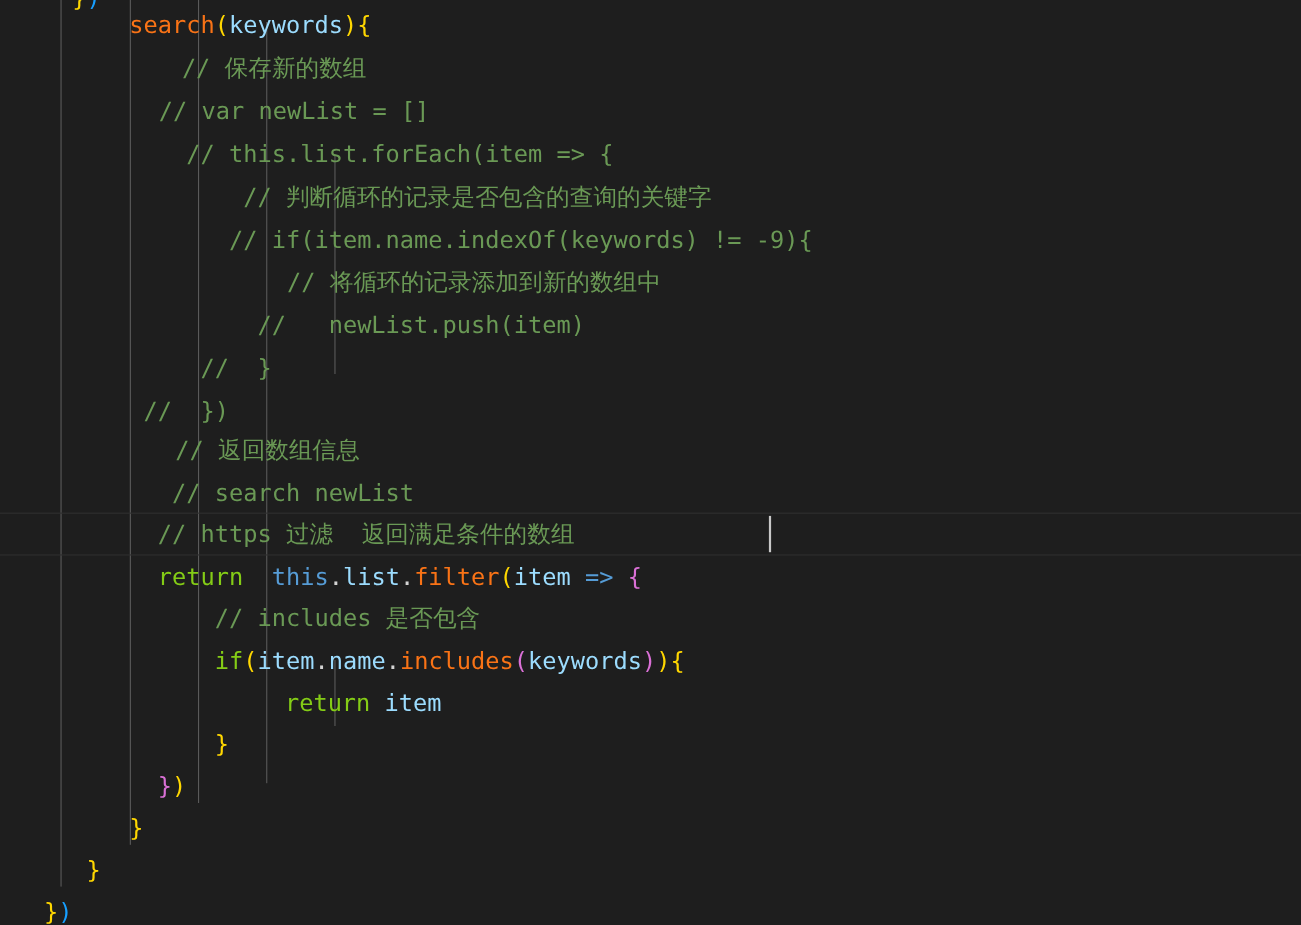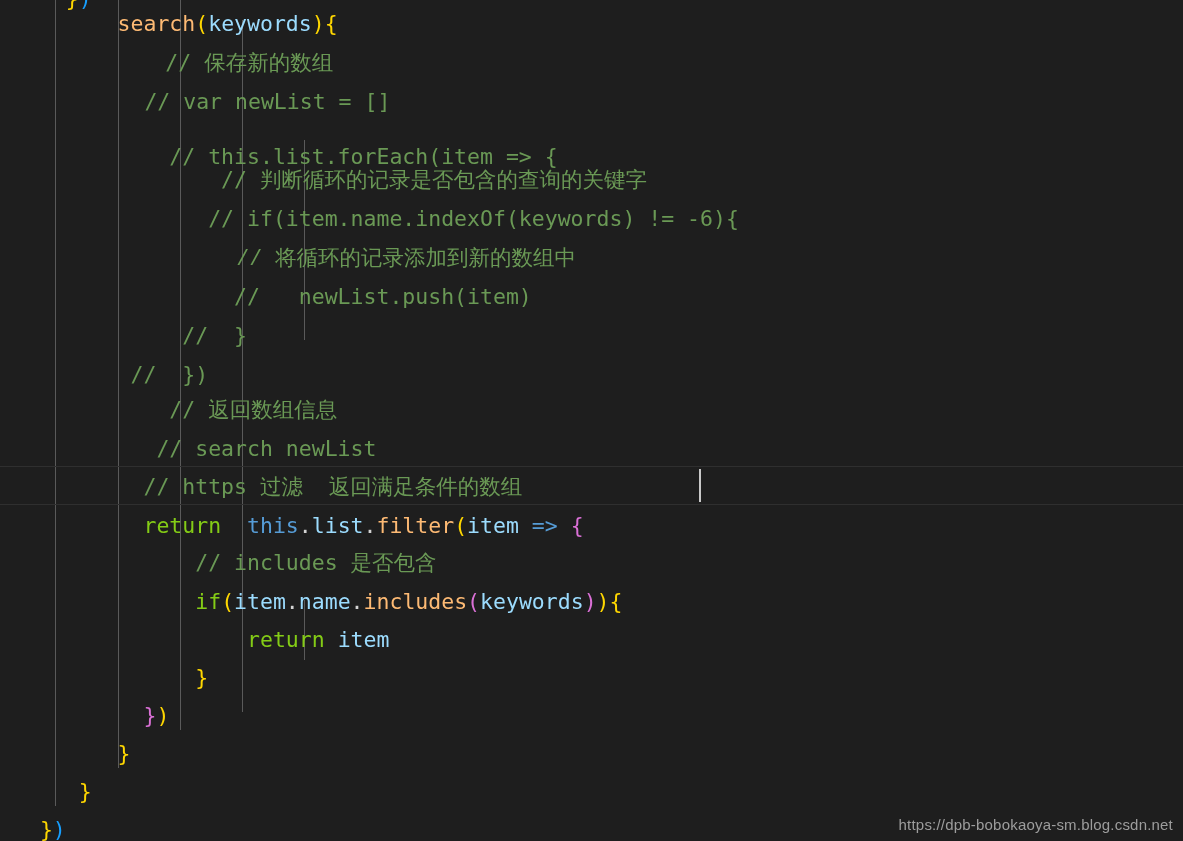--- a/index.html
+++ b/index.html
@@ -75,21 +75,21 @@
     width: 2px;
     background: #c8c8c8;
     z-index: 5;
   }
 
   
   .c-comment  { color: #6a9955; }
   .c-keyword  { color: #84cc16; }
   .c-this     { color: #569cd6; }
   .c-prop     { color: #9cdcfe; }
-  .c-func     { color: #fdba74; }
+  .c-func     { color: #f97316; }
   .c-paren1   { color: #ffd700; }
   .c-paren2   { color: #da70d6; }
   .c-paren3   { color: #179fff; }
   .c-plain    { color: #d4d4d4; }
   .c-arrow    { color: #569cd6; }
 
   
   #watermark {
     position: absolute;
     right: 10px;
@@ -116,38 +116,37 @@
       <div class="guide" style="left: 304px; top: 600px; height: 60px;"></div>
     </div>
 
   <div id="current-line" style="top: 466px; height: 39px;"></div>
 
   <div id="code-surface">
       <div class="code-line" style="top: -20px;"><span style="padding-left: 14px;"><span class="txt c-plain">    </span><span class="txt c-paren1">}</span><span class="txt c-paren3">)</span></span></div>
       <div class="code-line" style="top: 5px;"><span style="padding-left: 14px;"><span class="txt c-plain">        </span><span class="txt c-func">search</span><span class="txt c-paren1">(</span><span class="txt c-prop">keywords</span><span class="txt c-paren1">)</span><span class="txt c-paren1">{</span></span></div>
       <div class="code-line" style="top: 44px;"><span style="padding-left: 10px;"><span class="txt c-plain">            </span><span class="txt c-comment">// 保存新的数组</span></span></div>
       <div class="code-line" style="top: 83px;"><span style="padding-left: 2px;"><span class="txt c-plain">           </span><span class="txt c-comment">// var newList = []</span></span></div>
-      <div class="code-line" style="top: 138px;"><span style="padding-left: 14px;"><span class="txt c-plain">           </span><span class="txt c-comment"> // this.list.forEach(item =&gt; {</span></span></div>
+      <div class="code-line" style="top: 122px;"><span style="padding-left: 14px;"><span class="txt c-plain">           </span><span class="txt c-comment"> // this.list.forEach(item =&gt; {</span></span></div>
       <div class="code-line" style="top: 161px;"><span style="padding-left: 14px;"><span class="txt c-plain">              </span><span class="txt c-comment">  // 判断循环的记录是否包含的查询的关键字</span></span></div>
-      <div class="code-line" style="top: 200px;"><span style="padding-left: 14px;"><span class="txt c-plain">             </span><span class="txt c-comment">  // if(item.name.indexOf(keywords) != -6){</span></span></div>
-      <div class="code-line" style="top: 239px;"><span style="padding-left: 4px; font-family: Liberation Mono, monospace;"><span class="txt c-plain">                </span><span class="txt c-comment">  // 将循环的记录添加到新的数组中</span></span></div>
+      <div class="code-line" style="top: 200px;"><span style="padding-left: 14px;"><span class="txt c-plain">             </span><span class="txt c-comment">  // if(item.name.indexOf(keywords) != -9){</span></span></div>
+      <div class="code-line" style="top: 239px;"><span style="padding-left: 28px;"><span class="txt c-plain">                </span><span class="txt c-comment">  // 将循环的记录添加到新的数组中</span></span></div>
       <div class="code-line" style="top: 278px;"><span style="padding-left: 14px;"><span class="txt c-plain">               </span><span class="txt c-comment">  //   newList.push(item)</span></span></div>
       <div class="code-line" style="top: 317px;"><span style="padding-left: 14px;"><span class="txt c-plain">           </span><span class="txt c-comment">  //  }</span></span></div>
       <div class="code-line" style="top: 356px;"><span style="padding-left: 14px;"><span class="txt c-plain">       </span><span class="txt c-comment">  //  })</span></span></div>
-      <div class="code-line" style="top: 391px;"><span style="padding-left: 14px;"><span class="txt c-plain">           </span><span class="txt c-comment"> // 返回数组信息</span></span></div>
+      <div class="code-line" style="top: 391px;"><span style="padding-left: 4px;"><span class="txt c-plain">           </span><span class="txt c-comment"> // 返回数组信息</span></span></div>
       <div class="code-line" style="top: 430px;"><span style="padding-left: 14px;"><span class="txt c-plain">          </span><span class="txt c-comment"> // search newList</span></span></div>
       <div class="code-line" style="top: 468px;"><span style="padding-left: 14px;"><span class="txt c-plain">          </span><span class="txt c-comment">// https 过滤  返回满足条件的数组</span></span></div>
       <div class="code-line" style="top: 507px;"><span style="padding-left: 14px;"><span class="txt c-plain">          </span><span class="txt c-keyword">return</span><span class="txt c-plain">  </span><span class="txt c-this">this</span><span class="txt c-plain">.</span><span class="txt c-prop">list</span><span class="txt c-plain">.</span><span class="txt c-func">filter</span><span class="txt c-paren1">(</span><span class="txt c-prop">item</span><span class="txt c-plain"> </span><span class="txt c-arrow">=&gt;</span><span class="txt c-plain"> </span><span class="txt c-paren2">{</span></span></div>
       <div class="code-line" style="top: 544px;"><span style="padding-left: 14px;"><span class="txt c-plain">             </span><span class="txt c-comment"> // includes 是否包含</span></span></div>
       <div class="code-line" style="top: 583px;"><span style="padding-left: 14px;"><span class="txt c-plain">             </span><span class="txt c-plain"> </span><span class="txt c-keyword">if</span><span class="txt c-paren1">(</span><span class="txt c-prop">item</span><span class="txt c-plain">.</span><span class="txt c-prop">name</span><span class="txt c-plain">.</span><span class="txt c-func">includes</span><span class="txt c-paren2">(</span><span class="txt c-prop">keywords</span><span class="txt c-paren2">)</span><span class="txt c-paren1">)</span><span class="txt c-paren1">{</span></span></div>
-      <div class="code-line" style="top: 621px;"><span style="padding-left: 14px;"><span class="txt c-plain">                 </span><span class="txt c-plain"> </span><span class="txt c-keyword">return</span><span class="txt c-plain"> </span><span class="txt c-prop">item</span></span></div>
+      <div class="code-line" style="top: 621px;"><span style="padding-left: 26px;"><span class="txt c-plain">                 </span><span class="txt c-plain"> </span><span class="txt c-keyword">return</span><span class="txt c-plain"> </span><span class="txt c-prop">item</span></span></div>
       <div class="code-line" style="top: 659px;"><span style="padding-left: 14px;"><span class="txt c-plain">             </span><span class="txt c-plain"> </span><span class="txt c-paren1">}</span></span></div>
       <div class="code-line" style="top: 697px;"><span style="padding-left: 14px;"><span class="txt c-plain">          </span><span class="txt c-paren2">}</span><span class="txt c-paren1">)</span></span></div>
       <div class="code-line" style="top: 735px;"><span style="padding-left: 14px;"><span class="txt c-plain">        </span><span class="txt c-paren1">}</span></span></div>
       <div class="code-line" style="top: 773px;"><span style="padding-left: 14px;"><span class="txt c-plain">     </span><span class="txt c-paren1">}</span></span></div>
       <div class="code-line" style="top: 811px;"><span style="padding-left: 14px;"><span class="txt c-plain">  </span><span class="txt c-paren1">}</span><span class="txt c-paren3">)</span></span></div>
     </div>
 
   <div id="caret" style="left: 699px; top: 469px; height: 33px;"></div>
 
-  <div id="watermark">https://dpb-bobokaoya-sm.blog.csdn.net</div>
 
 </div>
 
 </body></html>

